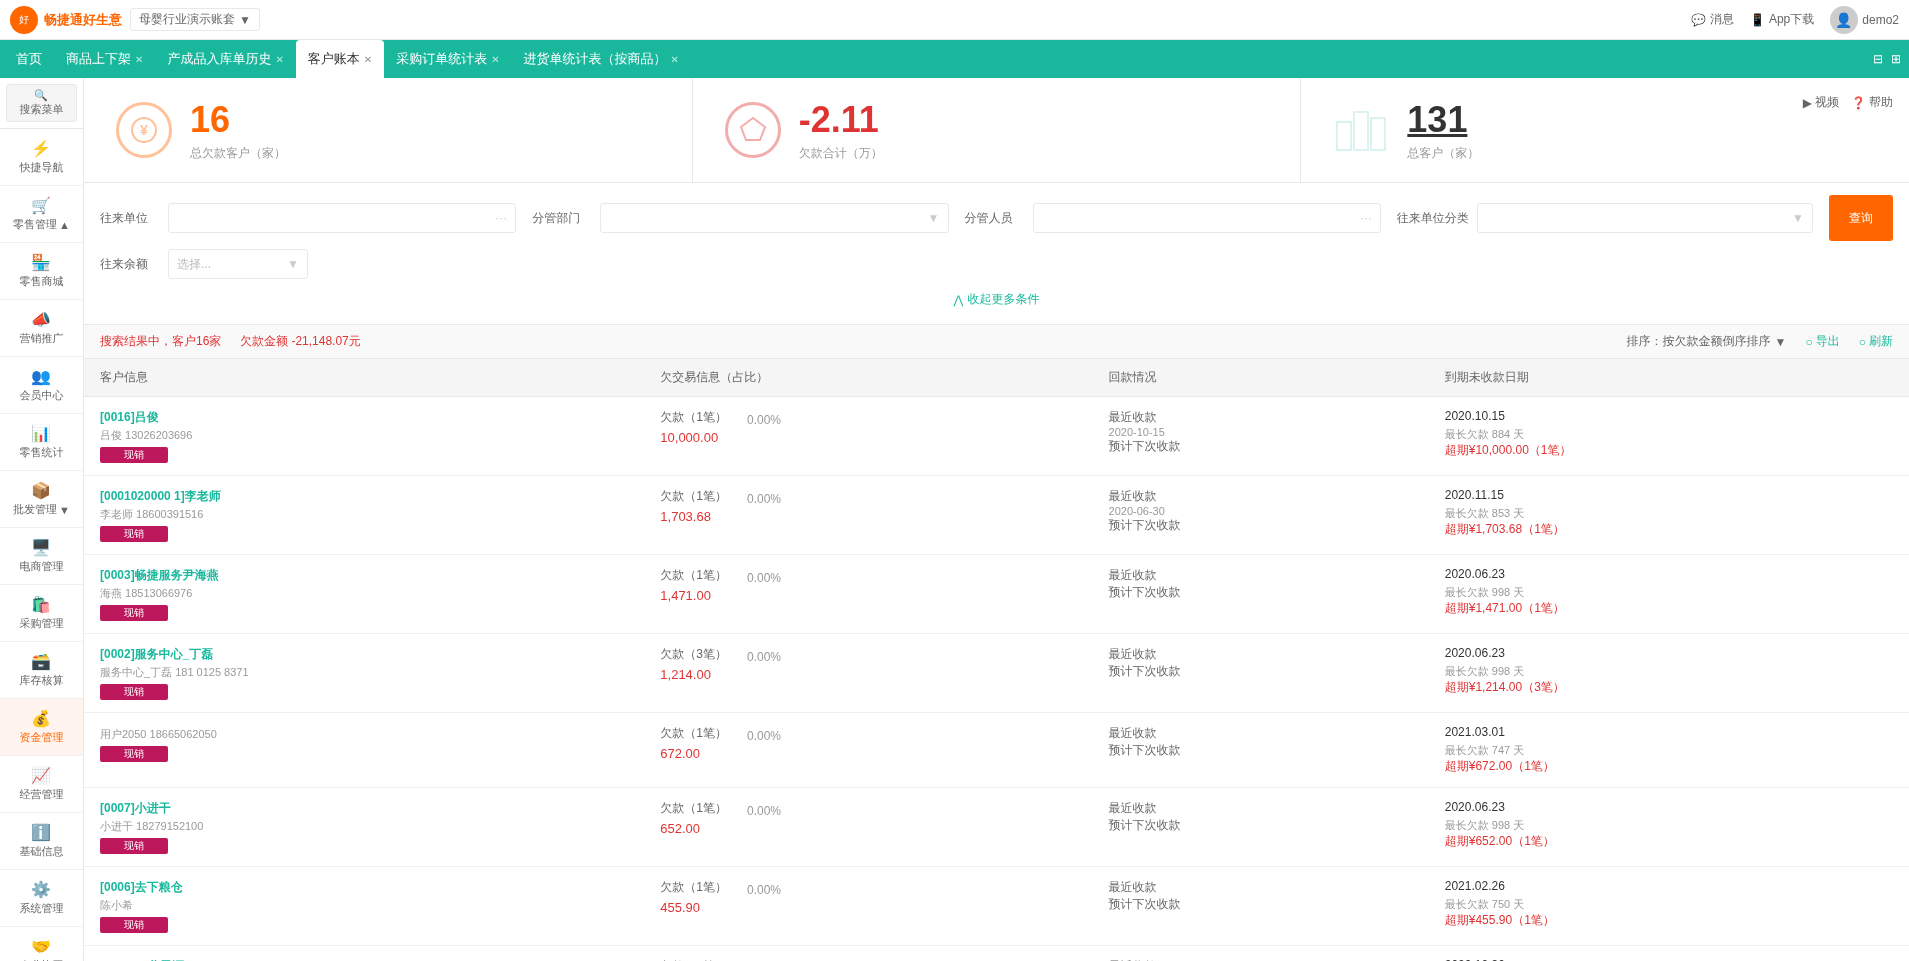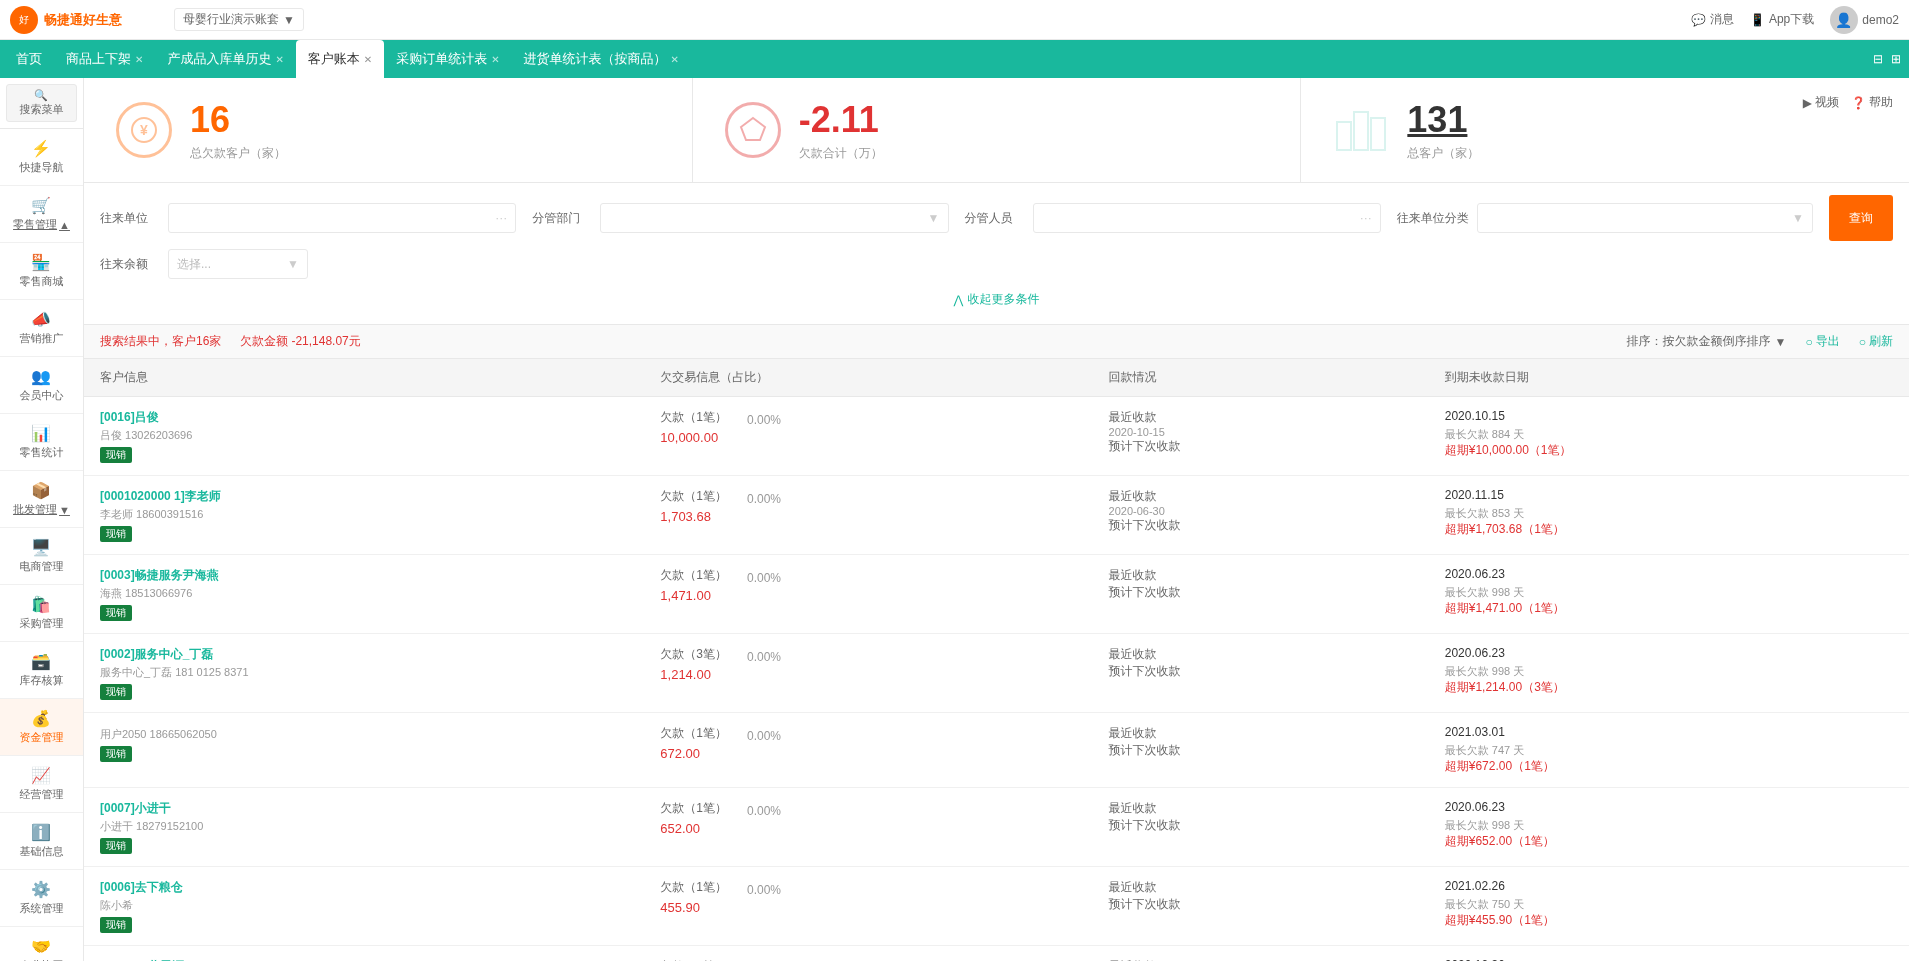--- a/index.html
+++ b/index.html
@@ -4,21 +4,21 @@
   <style>
     * { margin: 0; padding: 0; box-sizing: border-box; }
     body { font-family: 'Microsoft YaHei', Arial, sans-serif; font-size: 12px; background: #f5f5f5; color: #333; overflow-x: hidden; }
     
     
     .top-bar { display: flex; align-items: center; background: #fff; border-bottom: 1px solid #e8e8e8; height: 40px; padding: 0 10px; justify-content: space-between; }
     .top-bar-left { display: flex; align-items: center; gap: 8px; }
     .logo-area { display: flex; align-items: center; gap: 6px; }
     .logo-icon { width: 28px; height: 28px; background: #f60; border-radius: 50%; display: flex; align-items: center; justify-content: center; color: #fff; font-size: 10px; }
     .logo-text { color: #f60; font-size: 13px; font-weight: bold; }
-    .store-selector { display: flex; align-items: center; gap: 4px; color: #666; font-size: 12px; border: 1px solid #e8e8e8; padding: 2px 8px; border-radius: 3px; cursor: pointer; margin-left: 44px; }
+    .store-selector { display: flex; align-items: center; gap: 4px; color: #666; font-size: 12px; border: 1px solid #e8e8e8; padding: 2px 8px; border-radius: 3px; cursor: pointer; }
     .top-bar-right { display: flex; align-items: center; gap: 16px; }
     .top-right-btn { display: flex; align-items: center; gap: 4px; color: #666; cursor: pointer; font-size: 12px; }
     .avatar { width: 28px; height: 28px; border-radius: 50%; background: #ccc; display: flex; align-items: center; justify-content: center; overflow: hidden; }
 
     
     .tab-bar { display: flex; align-items: center; background: #19b89d; height: 38px; padding: 0 4px; }
     .tab-item { display: flex; align-items: center; gap: 4px; padding: 0 12px; height: 38px; color: #fff; cursor: pointer; font-size: 13px; white-space: nowrap; position: relative; }
     .tab-item.active { background: #fff; color: #333; border-radius: 4px 4px 0 0; }
     .tab-item .close-btn { font-size: 10px; opacity: 0.7; cursor: pointer; }
     .tab-item.active .close-btn { color: #666; }
@@ -28,21 +28,21 @@
     .layout { display: flex; height: calc(100vh - 78px); }
 
     
     .sidebar { width: 84px; background: #fff; border-right: 1px solid #e8e8e8; display: flex; flex-direction: column; overflow-y: auto; flex-shrink: 0; }
     .sidebar-search { padding: 6px; border-bottom: 1px solid #e8e8e8; }
     .sidebar-search-btn { width: 100%; background: #f5f5f5; border: 1px solid #e8e8e8; border-radius: 3px; padding: 4px 6px; text-align: center; cursor: pointer; font-size: 11px; color: #666; }
     .sidebar-item { padding: 10px 4px; text-align: center; cursor: pointer; color: #666; font-size: 12px; border-bottom: 1px solid #f0f0f0; }
     .sidebar-item.active { color: #f60; background: #fff5ee; }
     .sidebar-item .sidebar-label { margin-top: 2px; font-size: 11px; }
     .sidebar-item .sidebar-icon { font-size: 16px; }
-    .nav-item-with-arrow { display: flex; align-items: center; justify-content: center; gap: 2px; text-decoration: underline; }
+    .nav-item-with-arrow { display: flex; align-items: center; justify-content: center; gap: 2px; }
 
     
     .main-content { flex: 1; overflow-y: auto; background: #f5f5f5; }
 
     
     .stats-row { display: flex; background: #fff; border-bottom: 1px solid #e8e8e8; }
     .stat-card { flex: 1; padding: 20px 30px; display: flex; align-items: center; gap: 16px; border-right: 1px solid #e8e8e8; position: relative; }
     .stat-card:last-child { border-right: none; }
     .stat-icon { width: 60px; height: 60px; display: flex; align-items: center; justify-content: center; opacity: 0.4; }
     .stat-icon-circle { width: 56px; height: 56px; border-radius: 50%; border: 3px solid; display: flex; align-items: center; justify-content: center; font-size: 22px; }
@@ -73,21 +73,21 @@
     .sort-selector { display: flex; align-items: center; gap: 4px; color: #666; font-size: 12px; cursor: pointer; }
     .action-btn { display: flex; align-items: center; gap: 3px; color: #19b89d; font-size: 12px; cursor: pointer; }
 
     
     .data-table { width: 100%; background: #fff; }
     .table-header { display: grid; grid-template-columns: 2.5fr 2fr 1.5fr 2fr; padding: 10px 16px; background: #f5f5f5; border-bottom: 1px solid #e8e8e8; color: #666; font-size: 12px; font-weight: normal; }
     .table-row { display: grid; grid-template-columns: 2.5fr 2fr 1.5fr 2fr; padding: 12px 16px; border-bottom: 1px solid #f0f0f0; align-items: start; background: #fff; }
 
     .customer-name { color: #19b89d; cursor: pointer; font-size: 12px; font-weight: bold; }
     .customer-info { color: #999; font-size: 11px; margin-top: 2px; }
-    .customer-tag { display: inline-block; background: #15803d; color: #fff; font-size: 10px; padding: 1px 6px; border-radius: 2px; margin-top: 4px; }
+    .customer-tag { display: inline-block; background: #be185d; color: #fff; font-size: 10px; padding: 1px 24px; border-radius: 2px; margin-top: 4px; }
     .debt-amount { color: #e03333; font-size: 13px; cursor: pointer; }
     .debt-count { color: #666; font-size: 12px; margin-bottom: 4px; }
     .debt-percent { color: #999; font-size: 12px; }
     .repay-info { color: #666; font-size: 12px; }
     .repay-date { color: #999; font-size: 11px; }
     .overdue-date { color: #333; font-size: 12px; margin-bottom: 4px; }
     .overdue-days { color: #999; font-size: 11px; }
     .overdue-amount { color: #e03333; cursor: pointer; font-size: 12px; }
     .debt-col { display: flex; gap: 20px; align-items: flex-start; }
     .debt-main { }

